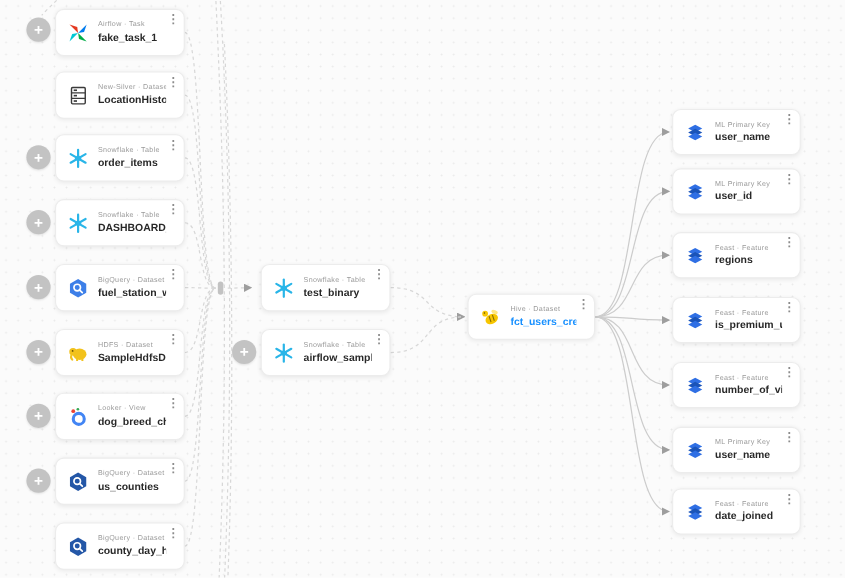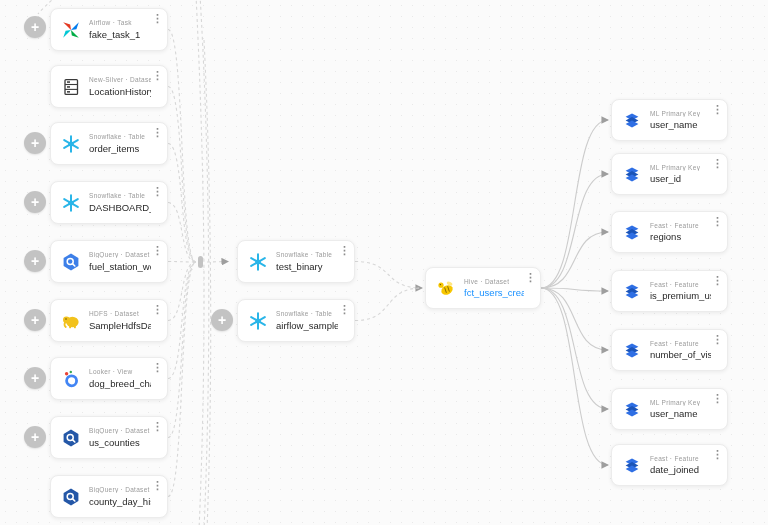--- a/index.html
+++ b/index.html
@@ -14,21 +14,21 @@
   .node{
     position:absolute; background:#fff; border:1px solid #ececec; border-radius:8px;
     box-shadow:0 1px 4px rgba(0,0,0,.07);
     display:flex; align-items:center; padding:0 10px 0 10px; box-sizing:border-box;
     cursor:pointer;
   }
   .node .nicon{width:20px; height:20px; margin-right:8px; flex:none;}
   .node .nicon svg{width:20px; height:20px; display:block;}
   .node .txt{min-width:0; padding-right:6px;}
   .node .subtitle{font-size:6.5px; color:#9a9a9a; letter-spacing:.3px; margin-bottom:2.5px; white-space:nowrap; overflow:hidden;}
-  .node .title{font-size:9.5px; font-weight:400; color:#282828; white-space:nowrap; overflow:hidden;}
+  .node .title{font-size:9.5px; font-weight:700; color:#282828; white-space:nowrap; overflow:hidden;}
   .node.selected .title{color:#1890ff;}
   .node .menu{
     position:absolute; top:4px; right:5px; color:#8c8c8c; font-size:11px; line-height:1;
     width:10px; text-align:center; cursor:pointer; font-weight:700;
   }
   .plusbtn{
     position:absolute; width:22px; height:22px; border-radius:50%;
     background:#c3c3c3; color:#fff; font-size:14px; font-weight:700;
     display:flex; align-items:center; justify-content:center;
     transform:translate(-50%,-50%); cursor:pointer; line-height:1;

